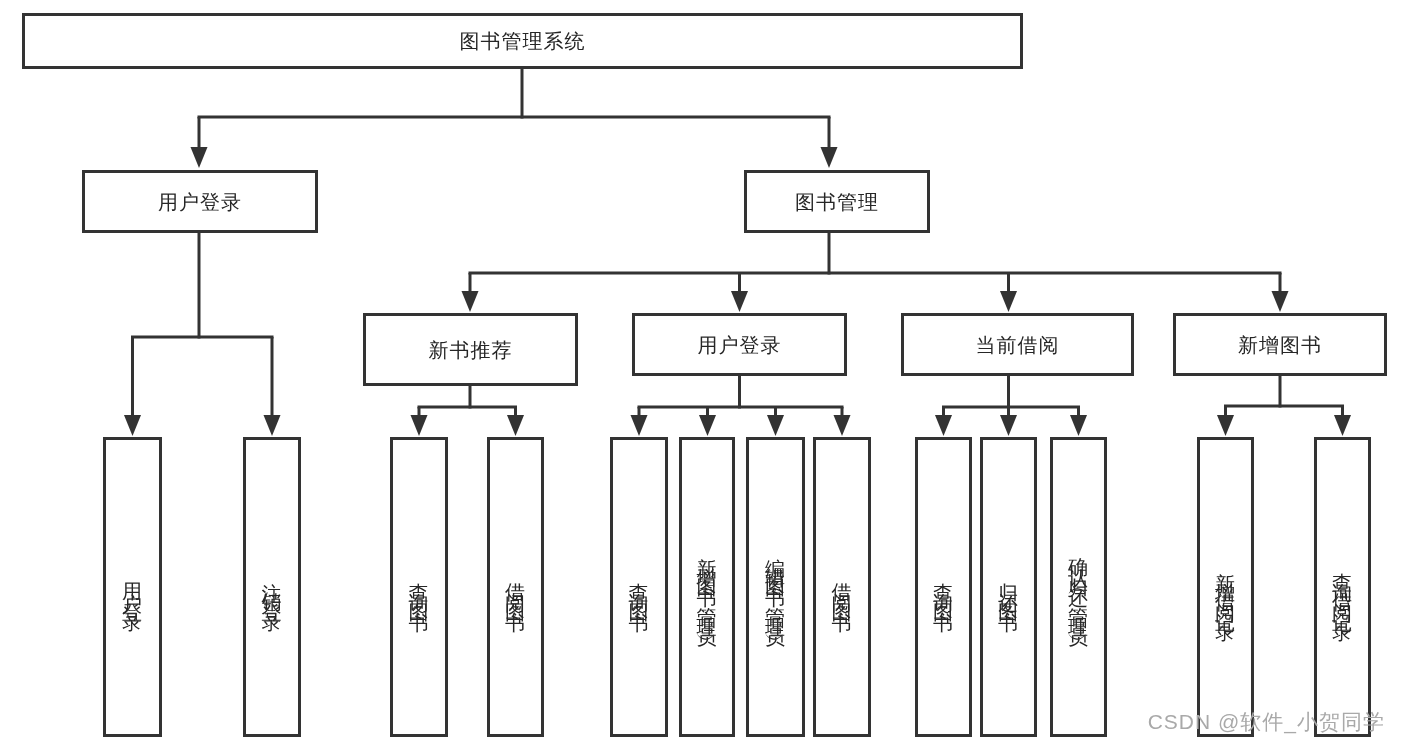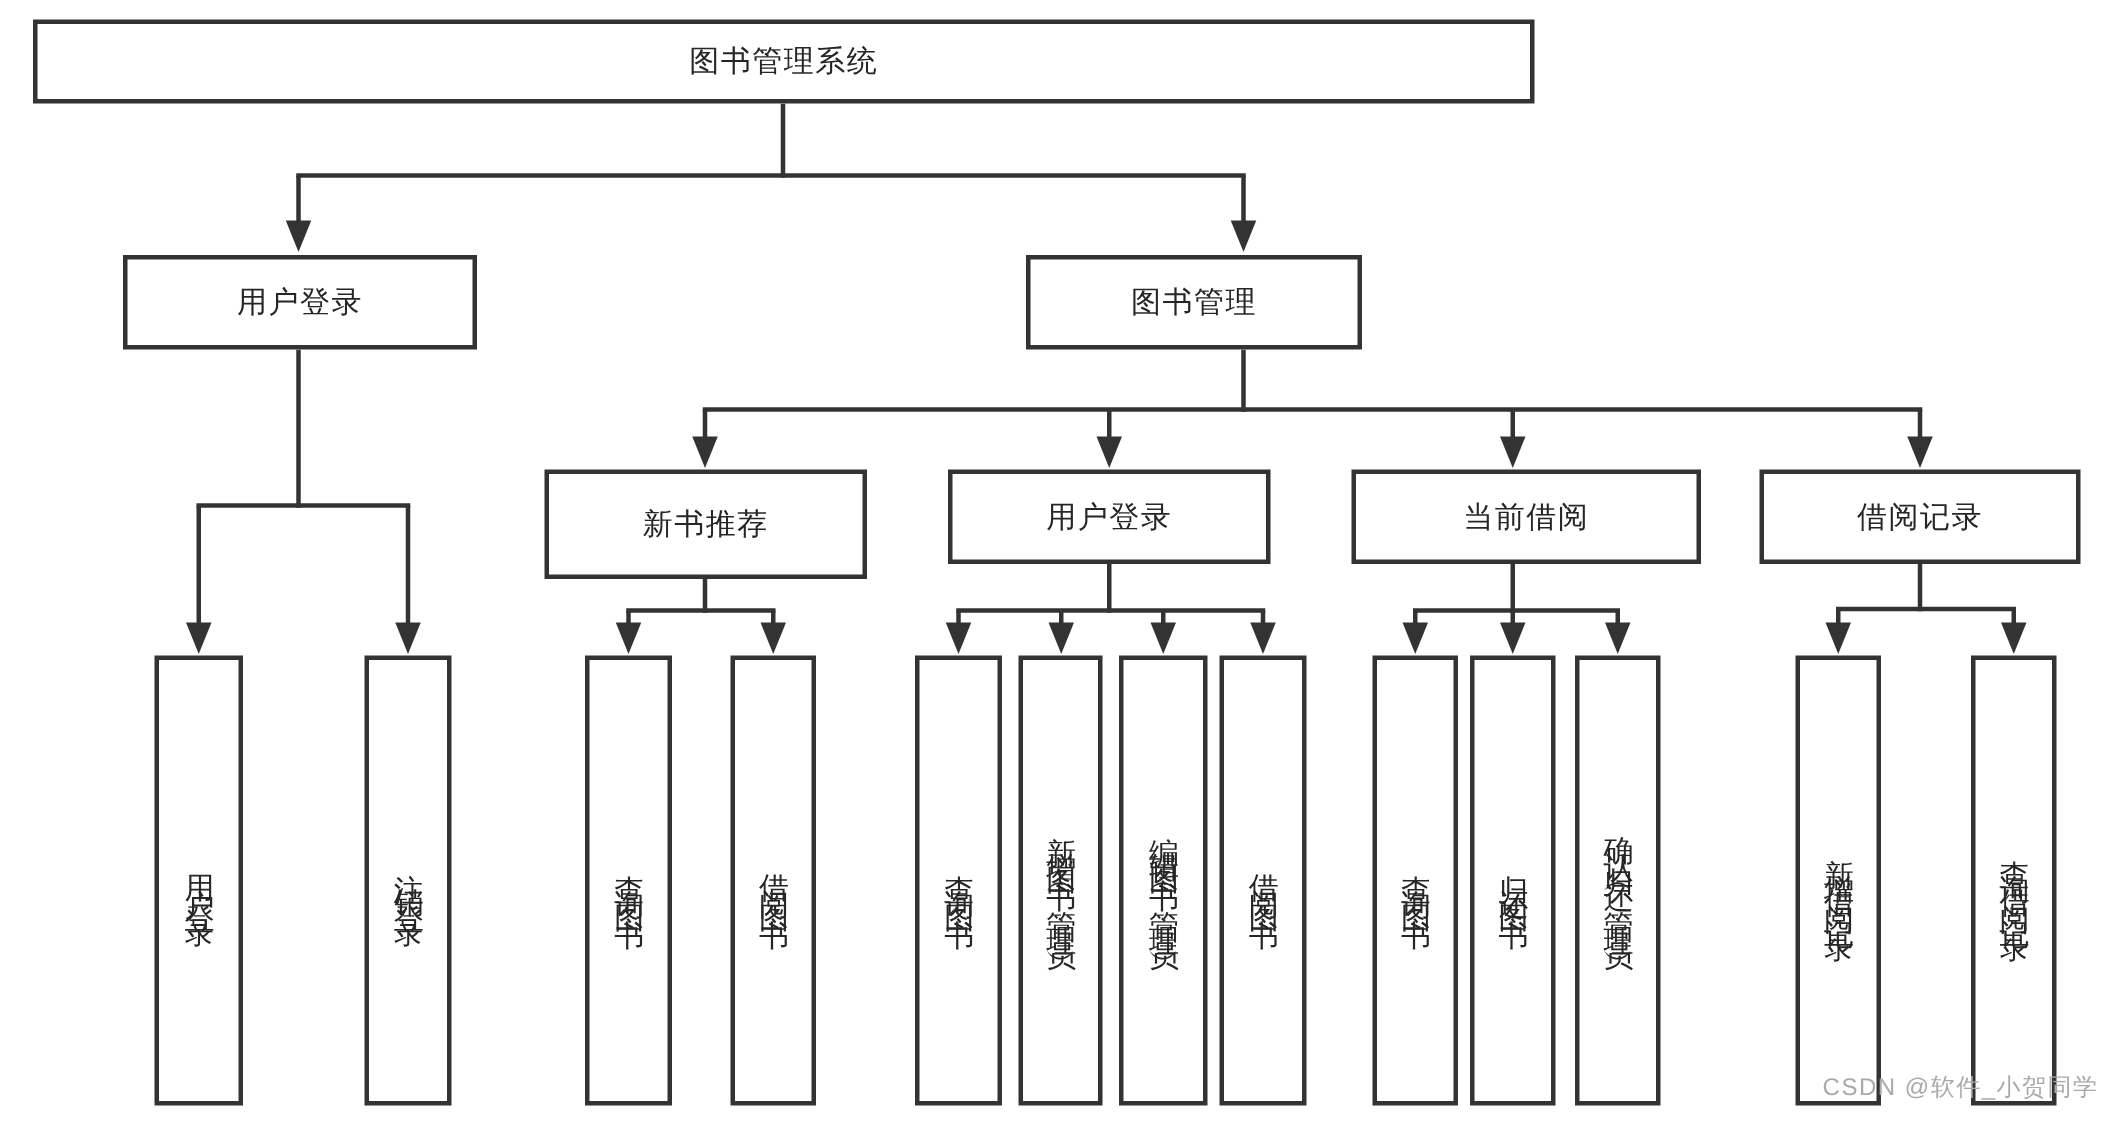--- a/index.html
+++ b/index.html
@@ -32,23 +32,23 @@
     letter-spacing:1px;
     white-space:nowrap;
   }
   .node.v span{
     writing-mode:vertical-rl;
     letter-spacing:10px;
     line-height:1;
   }
   .watermark{
     position:absolute;
-    right:6px;
+    right:20px;
     bottom:11px;
-    font-size:16px;
+    font-size:21px;
     color:var(--wm);
     letter-spacing:1px;
     white-space:nowrap;
   }
 </style>
 </head>
 <body>
 
 <div id="stage">
 
@@ -107,35 +107,35 @@
       <polygon points="1334,415 1351,415 1342.5,436" fill="#333333"></polygon>
     </svg>
 
   <div class="node" style="left:22px;top:13px;width:1001px;height:56px">
     <span>图书管理系统</span>
   </div>
 
   <div class="node" style="left:82px;top:170px;width:236px;height:63px">
     <span>用户登录</span>
   </div>
-  <div class="node" style="left:684px;top:170px;width:224px;height:63px">
+  <div class="node" style="left:744px;top:170px;width:186px;height:63px">
     <span>图书管理</span>
   </div>
 
   <div class="node" style="left:363px;top:313px;width:215px;height:73px">
     <span>新书推荐</span>
   </div>
   <div class="node" style="left:632px;top:313px;width:215px;height:63px">
     <span>用户登录</span>
   </div>
   <div class="node" style="left:901px;top:313px;width:233px;height:63px">
     <span>当前借阅</span>
   </div>
   <div class="node" style="left:1173px;top:313px;width:214px;height:63px">
-    <span>借阅记录</span>
+    <span>新增图书</span>
   </div>
 
   <div class="node v" style="left:103px;top:437px;width:59px;height:300px">
     <span>用户登录</span>
   </div>
   <div class="node v" style="left:243px;top:437px;width:58px;height:300px">
     <span>注销登录</span>
   </div>
 
   <div class="node v" style="left:390px;top:437px;width:58px;height:300px">

